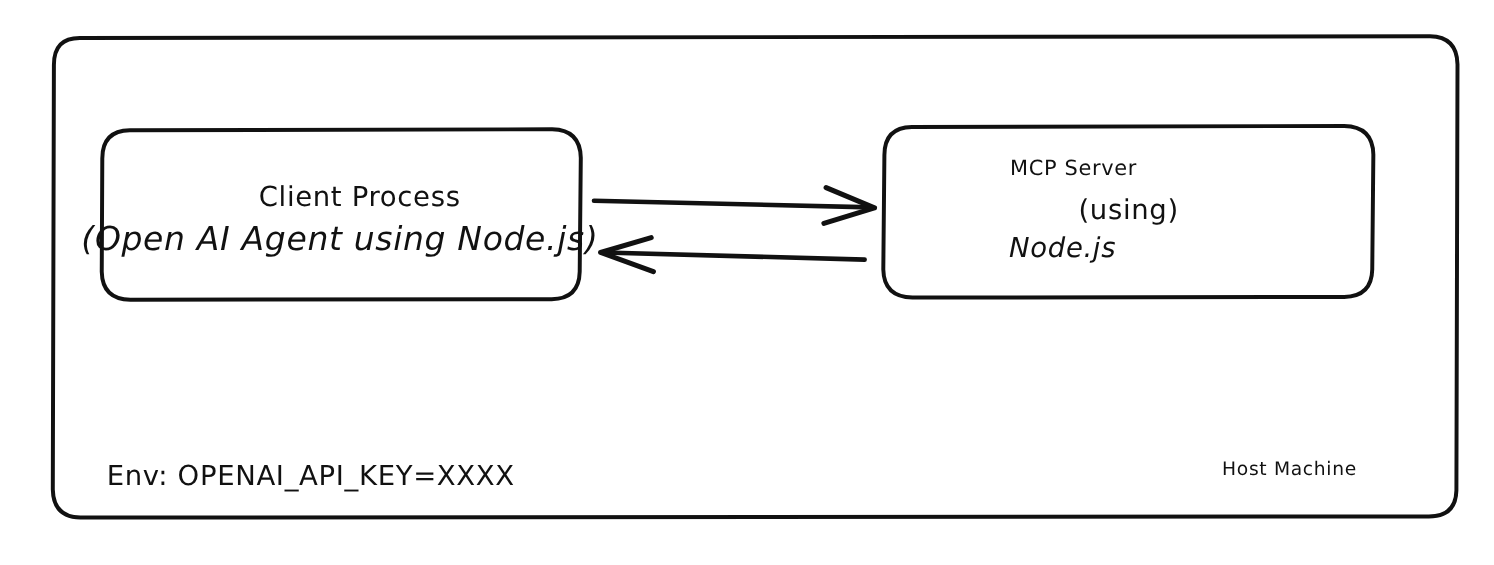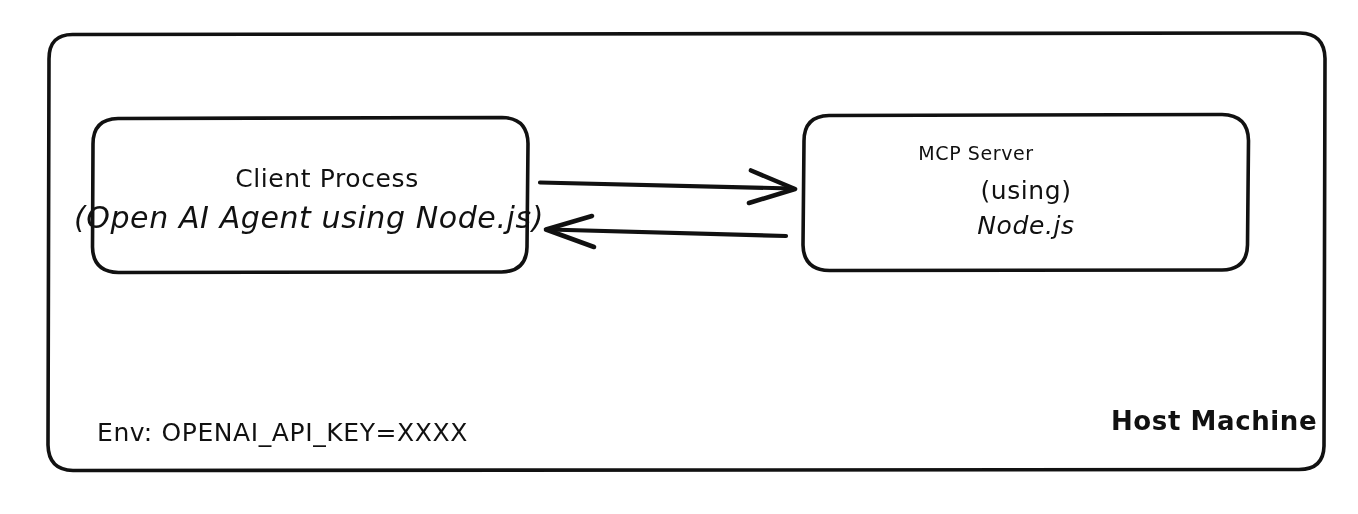--- a/index.html
+++ b/index.html
@@ -45,23 +45,23 @@
   
   #env-label {
     left: 97px;
     top: 398px;
     font-size: 25px;
     font-weight: 500;
     margin-top: 22px;
   }
   #host-label {
     left: 1111px;
-    top: 408px;
-    font-size: 26px;
-    font-weight: 700;
+    top: 419px;
+    font-size: 17px;
+    font-weight: 400;
   }
 
   
   #client-line-1 {
     left: 310px;
     top: 166px;
     font-size: 25px;
     margin-left: 17px;
   }
   #client-line-2 {
@@ -76,21 +76,21 @@
     left: 976px;
     top: 144px;
     font-size: 19px;
   }
   #server-line-2 {
     left: 1026px;
     top: 178px;
     font-size: 25px;
   }
   #server-line-3 {
-    left: 1026px;
+    left: 966px;
     top: 213px;
     font-size: 25px;
     font-style: italic;
   }
 </style>
 </head>
 <body>
 
 <svg id="canvas" viewBox="0 0 1358 514" xmlns="http://www.w3.org/2000/svg">
 

